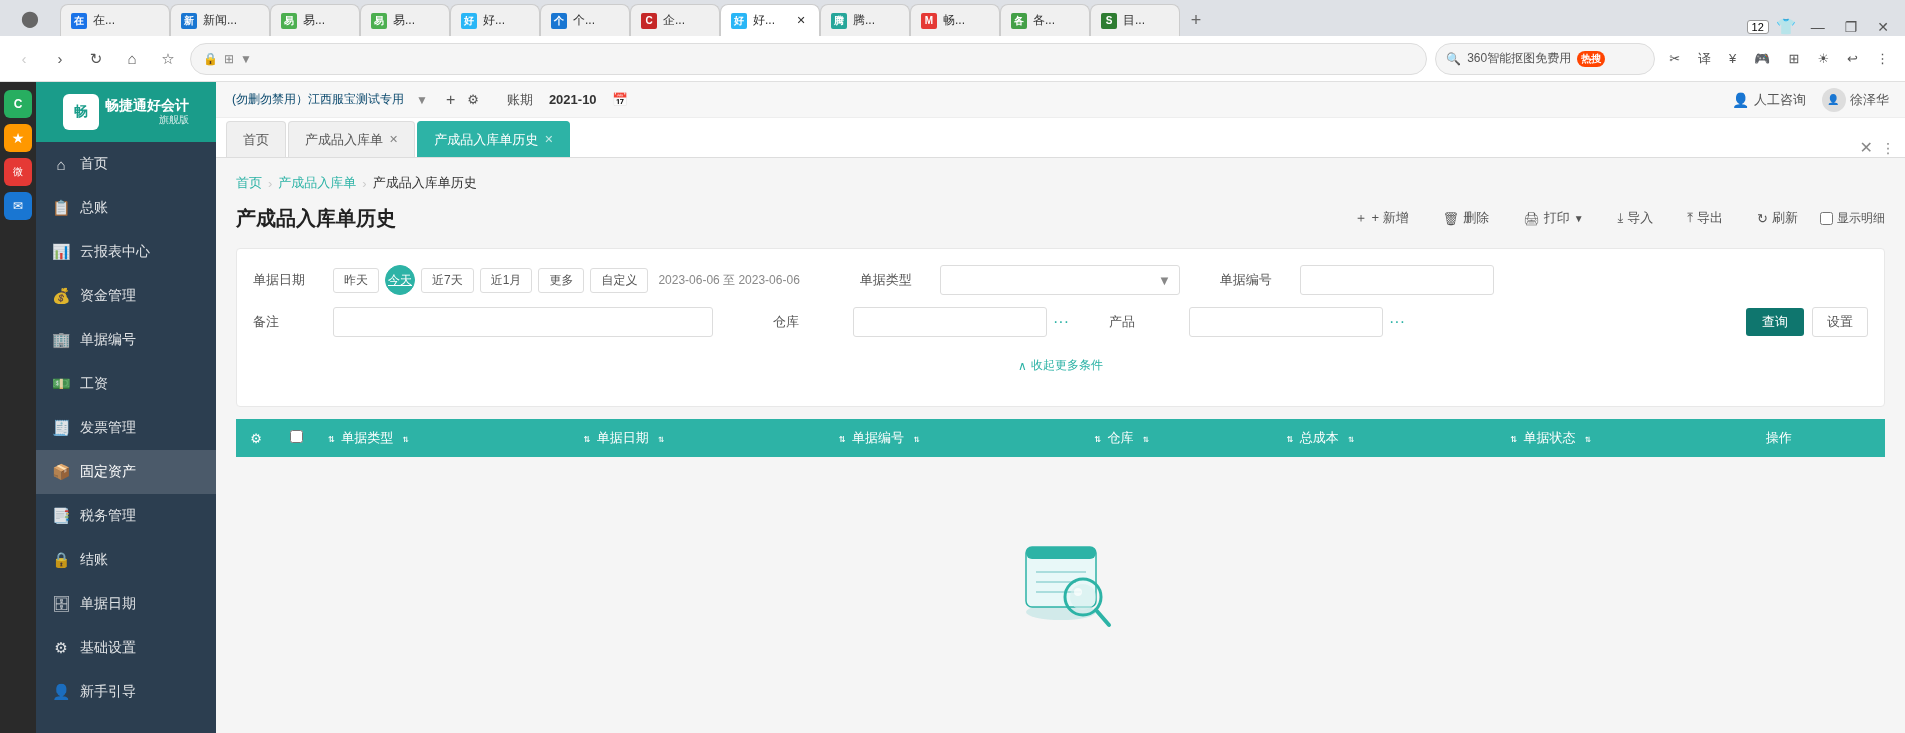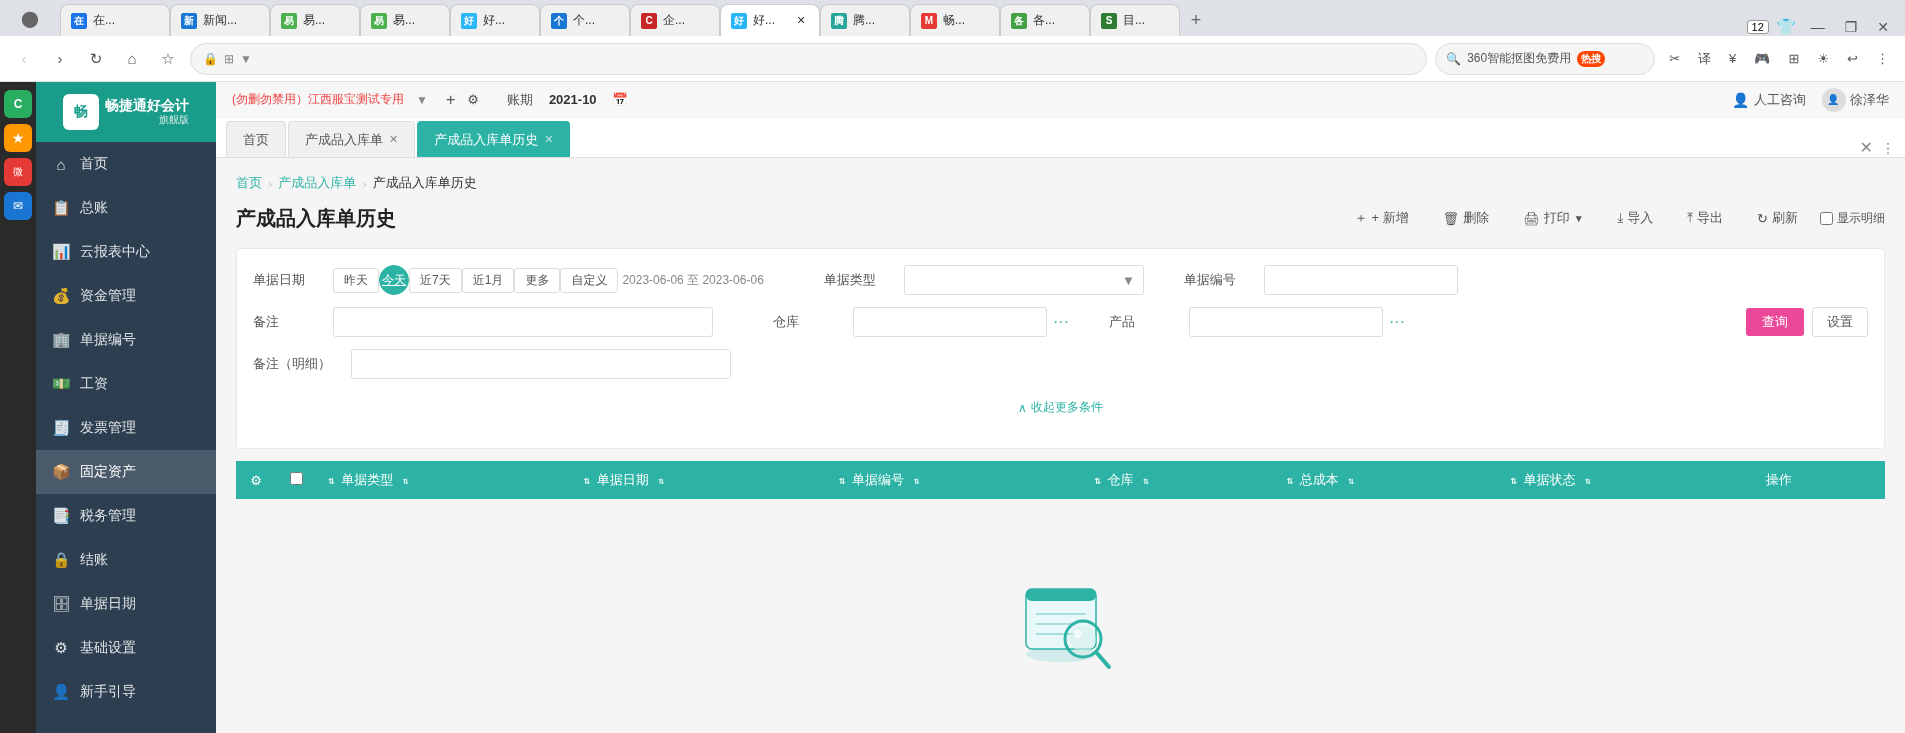--- a/index.html
+++ b/index.html
@@ -66,21 +66,21 @@
     .page-header { display: flex; align-items: center; justify-content: space-between; margin-bottom: 16px; }
     .page-title { font-size: 20px; font-weight: bold; color: #222; }
     .page-actions { display: flex; align-items: center; gap: 10px; }
     .action-btn { display: flex; align-items: center; gap: 4px; padding: 5px 12px; font-size: 13px; cursor: pointer; color: #555; border: none; background: none; }
 
     
     .filter-area { background: #fff; border: 1px solid #e8e8e8; border-radius: 4px; padding: 16px; margin-bottom: 12px; }
     .filter-row { display: flex; align-items: center; gap: 20px; margin-bottom: 12px; }
     .filter-row:last-child { margin-bottom: 0; }
     .filter-label { color: #555; font-size: 13px; min-width: 60px; }
-    .date-filter-btns { display: flex; align-items: center; }
+    .date-filter-btns { display: flex; gap: 6px; align-items: center; }
     .date-btn { padding: 3px 10px; font-size: 12px; border: 1px solid #ddd; border-radius: 3px; cursor: pointer; color: #555; background: #fff; }
     .date-btn.active { background: #2db3a6; color: #fff; border-color: #2db3a6; border-radius: 50%; width: 26px; height: 26px; display: flex; align-items: center; justify-content: center; padding: 0; text-decoration: underline; }
     .date-range-text { font-size: 12px; color: #888; margin-left: 4px; }
     .filter-select { min-width: 200px; height: 30px; border: 1px solid #ddd; border-radius: 3px; padding: 0 8px; font-size: 13px; color: #555; display: flex; align-items: center; justify-content: space-between; cursor: pointer; }
     .filter-input { min-width: 200px; height: 30px; border: 1px solid #ddd; border-radius: 3px; padding: 0 8px; font-size: 13px; color: #555; outline: none; }
     .filter-dots { color: #2db3a6; font-size: 16px; cursor: pointer; }
 
     
     .collapse-row { display: flex; justify-content: center; padding: 8px 0; margin-bottom: 8px; }
     .collapse-btn { display: flex; align-items: center; gap: 4px; font-size: 12px; color: #2db3a6; cursor: pointer; background: none; border: none; }
@@ -100,21 +100,21 @@
 
     
     .empty-state { display: flex; flex-direction: column; align-items: center; justify-content: center; padding: 60px 0; }
     .empty-illustration { width: 120px; height: 120px; }
     .user-avatar-small { width: 24px; height: 24px; border-radius: 50%; background: #ddd; display: flex; align-items: center; justify-content: center; font-size: 10px; color: #888; }
 
     
     .account-period-bar { height: 36px; background: #f7f7f7; border-bottom: 1px solid #eee; display: flex; align-items: center; padding: 0 16px; gap: 12px; font-size: 13px; color: #555; }
 
     
-    .query-btn { background: #ec4899; color: #fff; border: none; border-radius: 3px; padding: 5px 16px; font-size: 13px; cursor: pointer; }
+    .query-btn { background: #0f766e; color: #fff; border: none; border-radius: 3px; padding: 5px 16px; font-size: 13px; cursor: pointer; }
     .settings-btn { background: #fff; color: #555; border: 1px solid #ddd; border-radius: 3px; padding: 5px 14px; font-size: 13px; cursor: pointer; }
   </style>
 </head>
 <body>
 
 <div class="browser-frame">
 
   <div class="tab-bar" style="padding-left:60px; position:relative;">
 
     <div style="position:absolute;left:0;top:0;width:60px;height:36px;display:flex;align-items:center;justify-content:center;">
@@ -286,21 +286,21 @@
       </div>
       <div class="sidebar-item">
         <span class="sidebar-item-icon">👤</span>
         <span>新手引导</span>
       </div>
     </div>
 
     <div class="content-area">
 
       <div class="account-period-bar">
-        <span style="color:#ef4444;font-size:12px;">(勿删勿禁用）江西服宝测试专用</span>
+        <span style="color:#0c4a6e;font-size:12px;">(勿删勿禁用）江西服宝测试专用</span>
         <span style="color:#888;font-size:12px;">▼</span>
         <span style="cursor:pointer;color:#555;font-size:16px;margin-left:6px;">+</span>
         <span style="cursor:pointer;color:#555;">⚙</span>
         <span style="margin-left:16px;color:#555;">账期</span>
         <span style="color:#333;font-weight:bold;margin-left:4px;">2021-10</span>
         <span style="cursor:pointer;margin-left:4px;">📅</span>
 
         <div style="margin-left:auto;display:flex;align-items:center;gap:16px;">
           <div style="display:flex;align-items:center;gap:4px;font-size:13px;color:#555;cursor:pointer;">
             <span style="font-size:14px;">👤</span>
@@ -413,24 +413,20 @@
             <div style="display:flex;align-items:center;gap:6px;">
               <input type="text" class="filter-input" style="min-width: 180px;">
               <span class="filter-dots">···</span>
             </div>
             <div style="margin-left:auto;display:flex;gap:8px;align-items:center;">
               <button class="query-btn">查询</button>
               <button class="settings-btn">设置</button>
             </div>
           </div>
 
-          <div class="filter-row">
-            <span class="filter-label">备注（明细）</span>
-            <input type="text" class="filter-input" style="min-width: 380px;">
-          </div>
 
           <div class="collapse-row">
             <button class="collapse-btn">
               <span>∧</span>
               <span>收起更多条件</span>
             </button>
           </div>
         </div>
 
         <table class="data-table">

